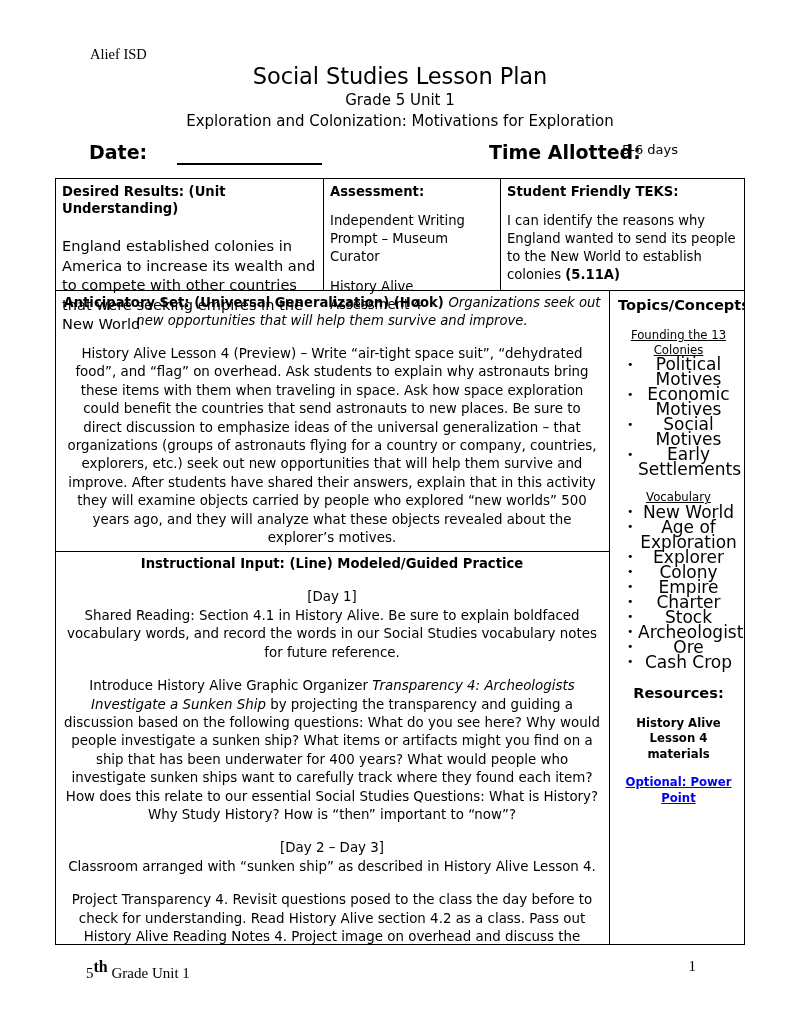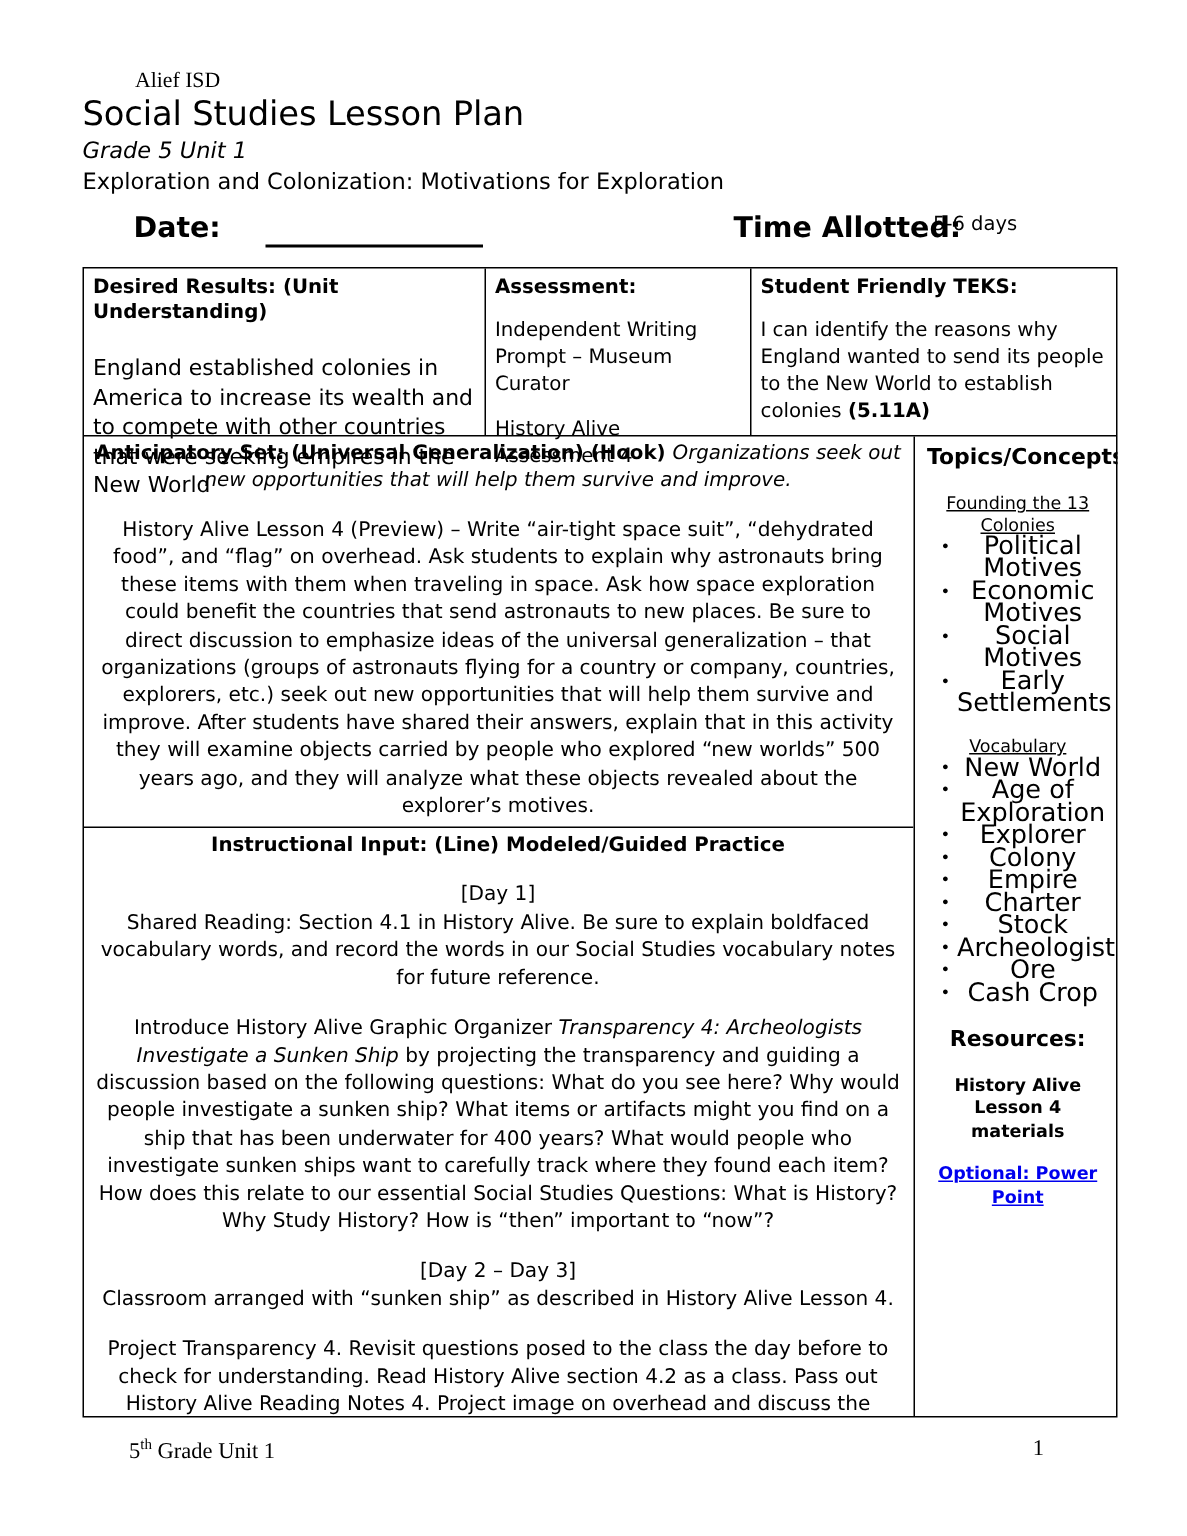--- a/index.html
+++ b/index.html
@@ -28,30 +28,30 @@
     position: absolute;
     left: 90px; top: 45px;
     font-family: "Liberation Serif", serif;
     font-size: 14.5px;
     line-height: 18px;
   }
   .hdr-center {
     position: absolute;
     left: 55px; top: 62px;
     width: 690px;
+    text-align: center;
   }
   .hdr-title {
     font-size: 22.5px;
     line-height: 28px;
     letter-spacing: -0.1px;
   }
   .hdr-sub1 {
     font-size: 15px;
     line-height: 21px;
-    font-style: italic;
   }
   .hdr-sub2 {
     font-size: 15px;
     line-height: 21px;
   }
 
   .dateline {
     position: absolute;
     left: 55px; top: 141px;
     width: 700px;
@@ -239,22 +239,23 @@
     width: 690px;
     height: 26px;
     font-family: "Liberation Serif", serif;
     font-size: 15px;
   }
   .footer .f-left {
     position: absolute;
     left: 31px; top: 3px;
   }
   .footer .f-left sup {
-    font-size: 10px;
+    font-size: 16px;
     vertical-align: super;
+    font-weight: bold;
   }
   .footer .f-right {
     position: absolute;
     right: 49px; top: 3px;
   }
 </style>
 </head>
 <body>
 
 <div class="page">

